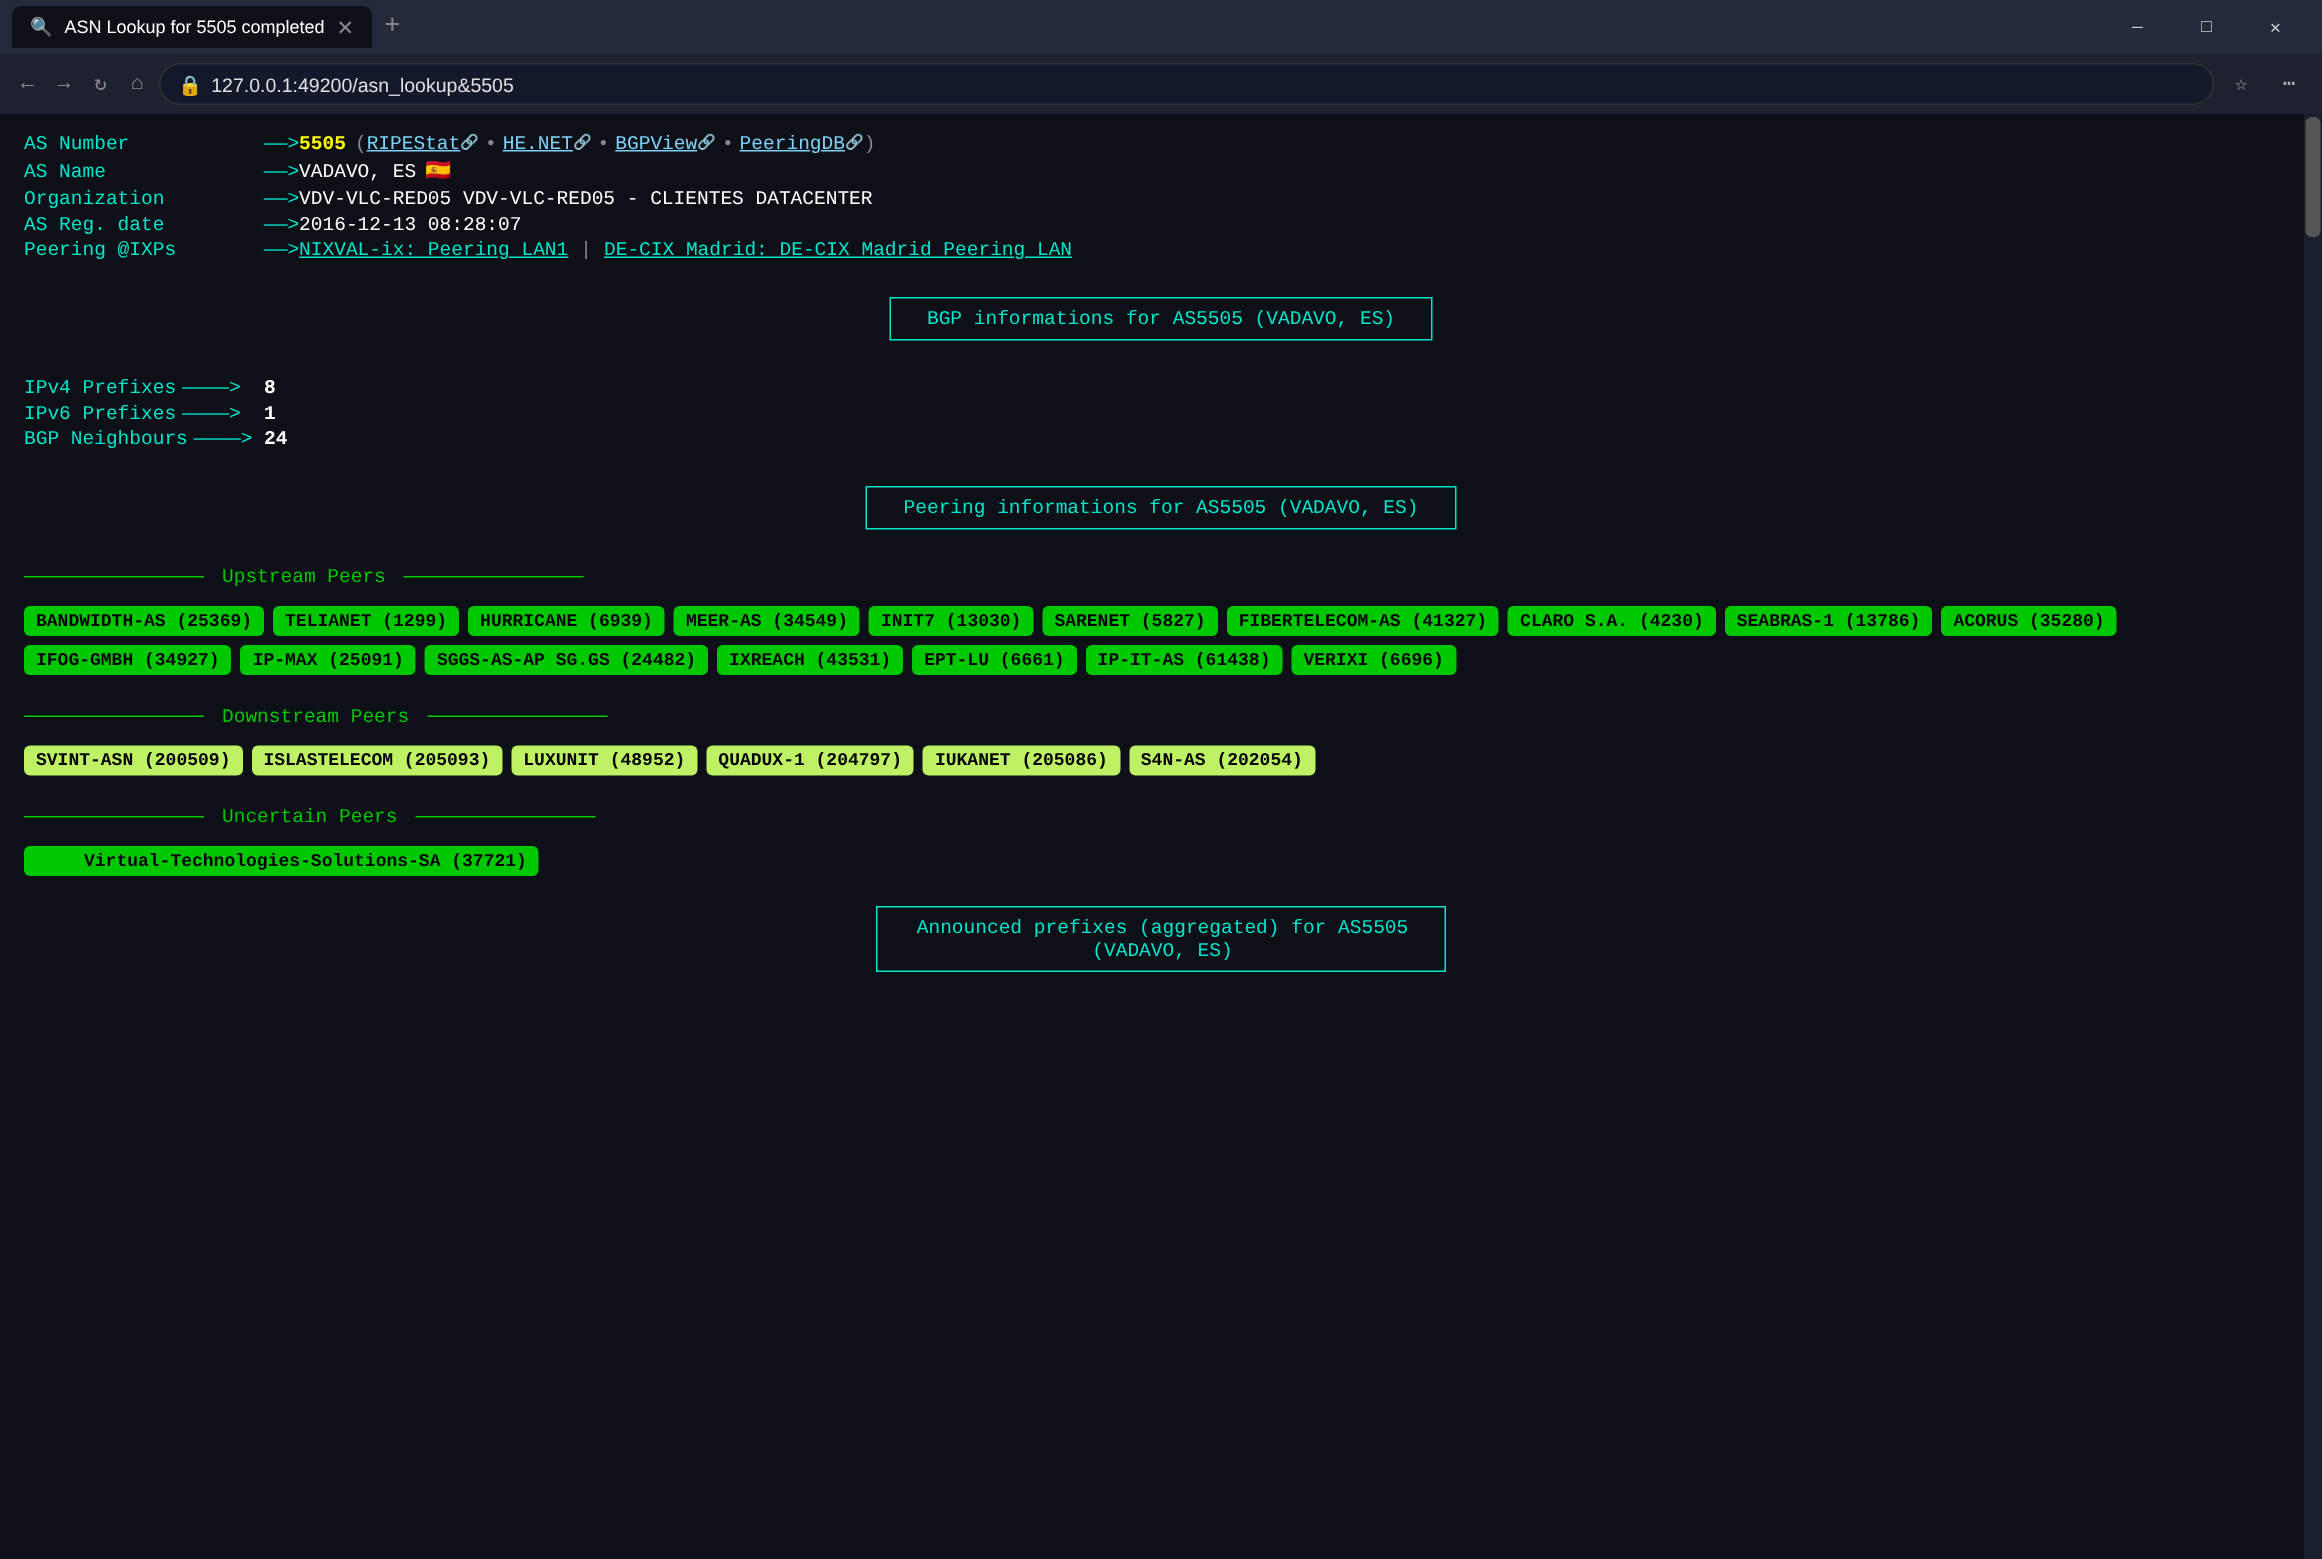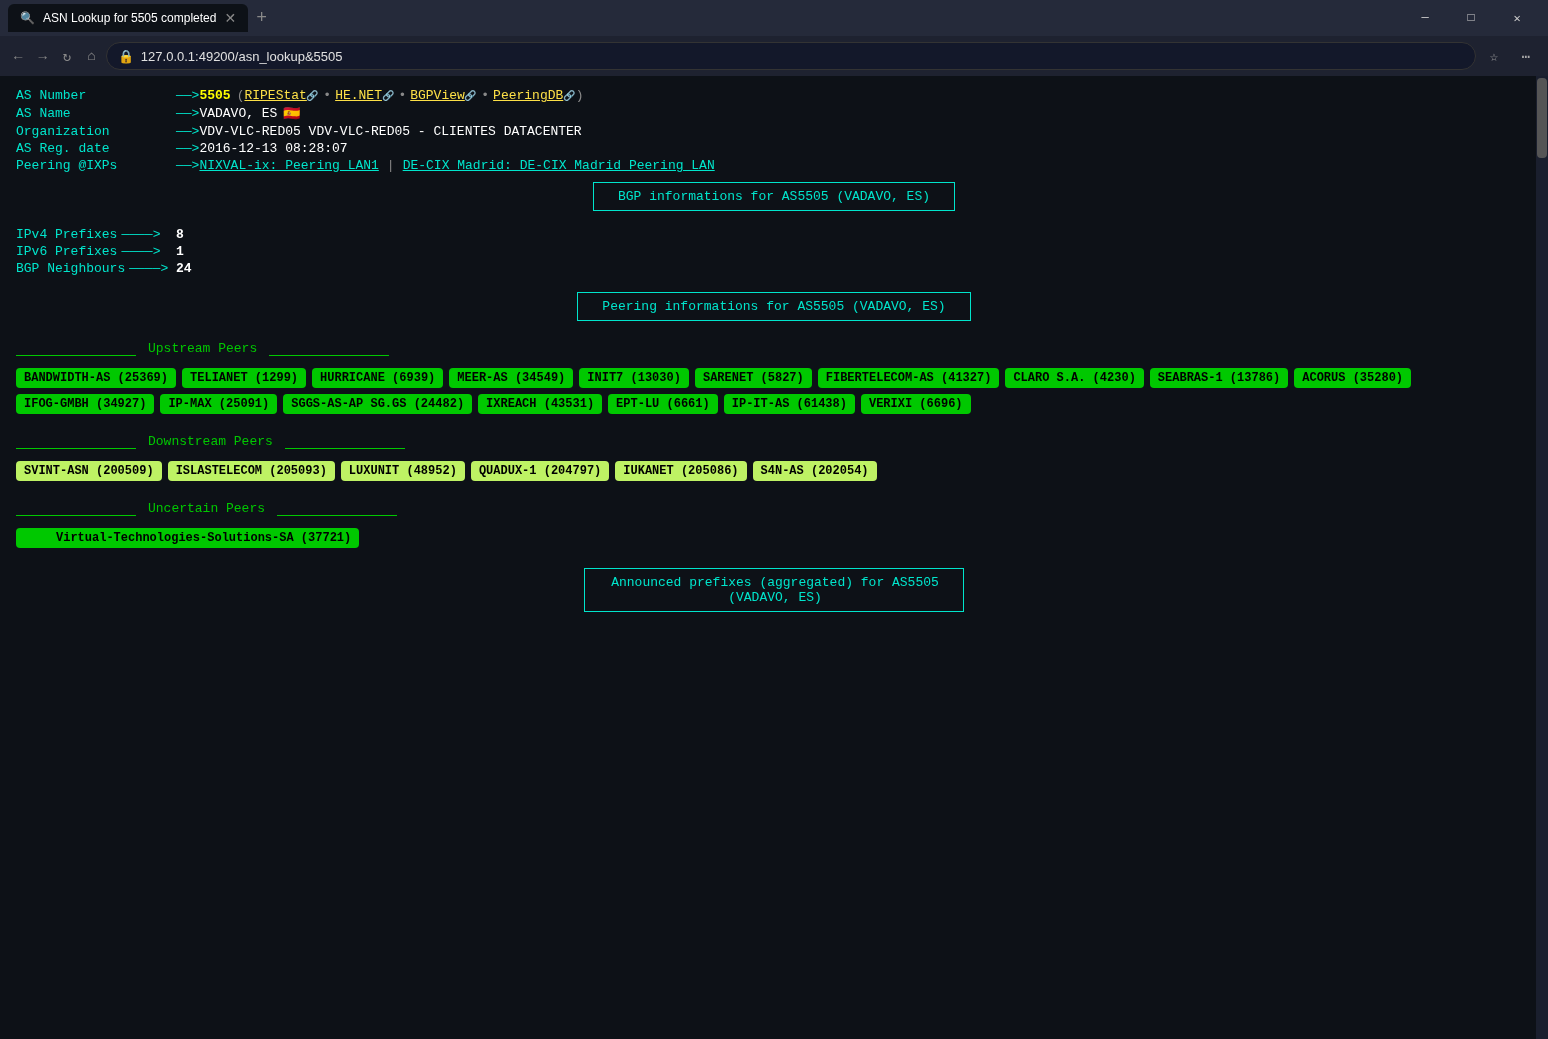--- a/index.html
+++ b/index.html
@@ -140,28 +140,28 @@
     }
     .arrow {
       color: #00e5cc;
     }
     .value {
       color: #00e5cc;
     }
     .value.white { color: #ffffff; }
 
     .asn-number { color: #ffff00; font-weight: bold; }
-    .external-link { color: #fde047; text-decoration: underline; cursor: pointer; }
+    .external-link { color: #7dd3fc; text-decoration: underline; cursor: pointer; }
     .dot-separator { color: #888; margin: 0 4px; }
     .flag { font-size: 14px; }
 
     .section-header {
       display: flex;
       justify-content: center;
-      margin: 9px 0;
+      margin: 24px 0;
       align-items: flex-end;
     }
     .section-box {
       border: 1px solid #00e5cc;
       color: #00e5cc;
       padding: 6px 24px;
       font-family: 'Courier New', monospace;
       font-size: 13px;
       background: #0d1117;
     }
@@ -172,21 +172,21 @@
     .stat-value {
       color: #ffffff;
       font-weight: bold;
     }
 
     .peers-section {
       margin: 20px 0 8px;
     }
     .peers-divider {
       display: flex;
-      align-items: flex-end;
+      align-items: center;
       gap: 12px;
       margin: 16px 0 12px;
       color: #00c800;
       font-size: 13px;
     }
     .divider-line {
       flex: 0 0 120px;
       height: 1px;
       background: #00c800;
     }

